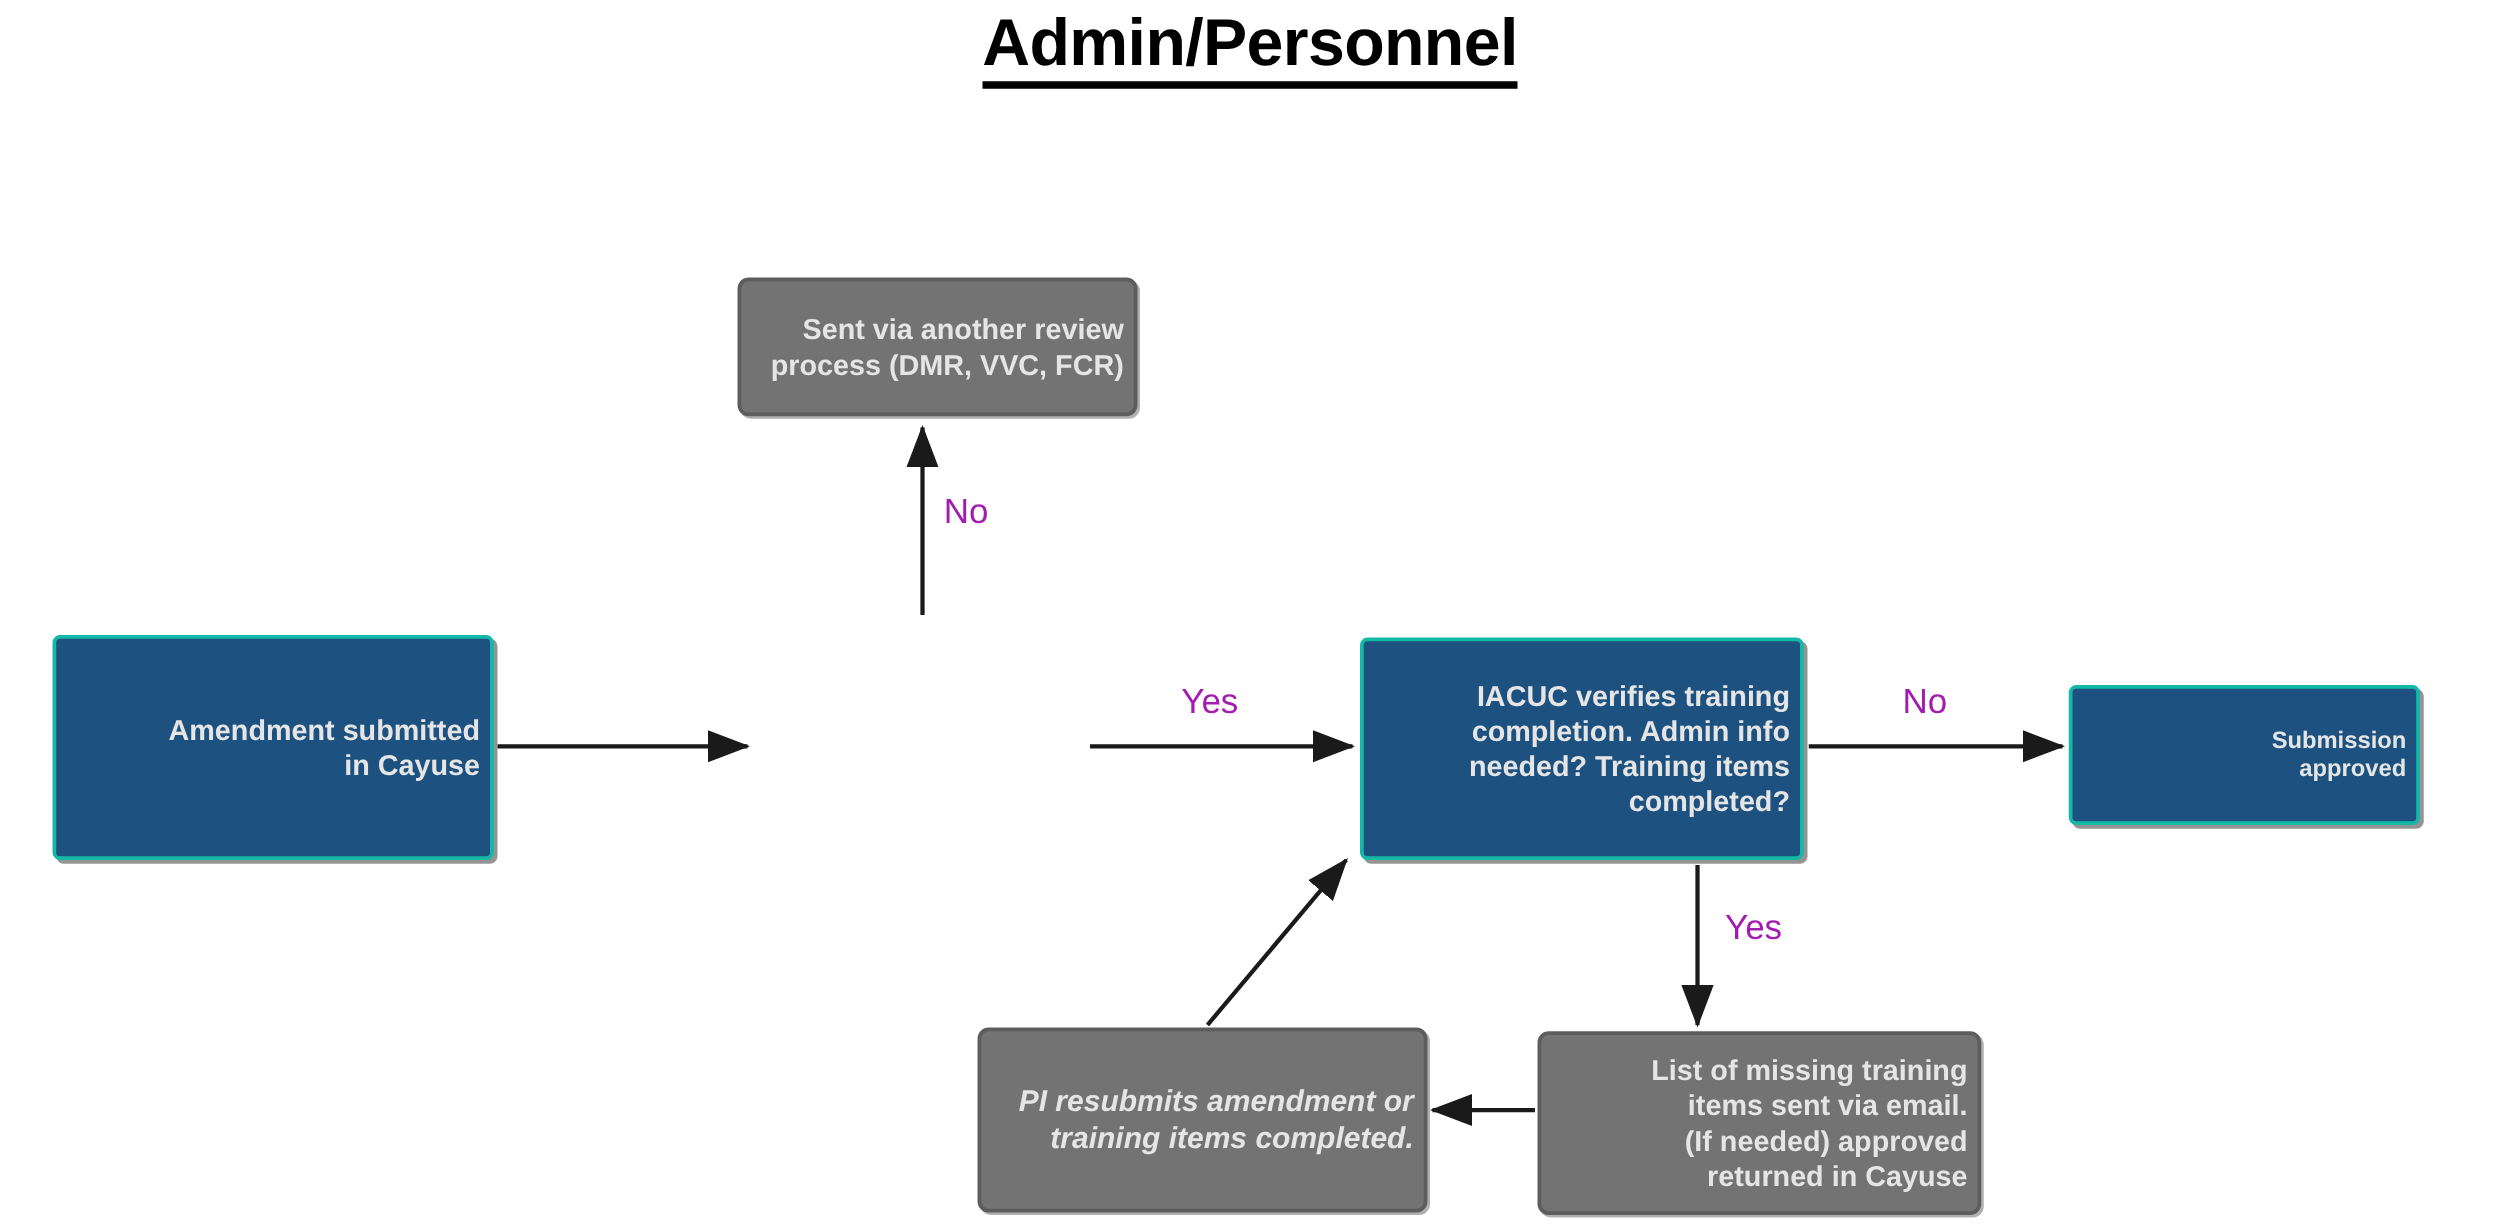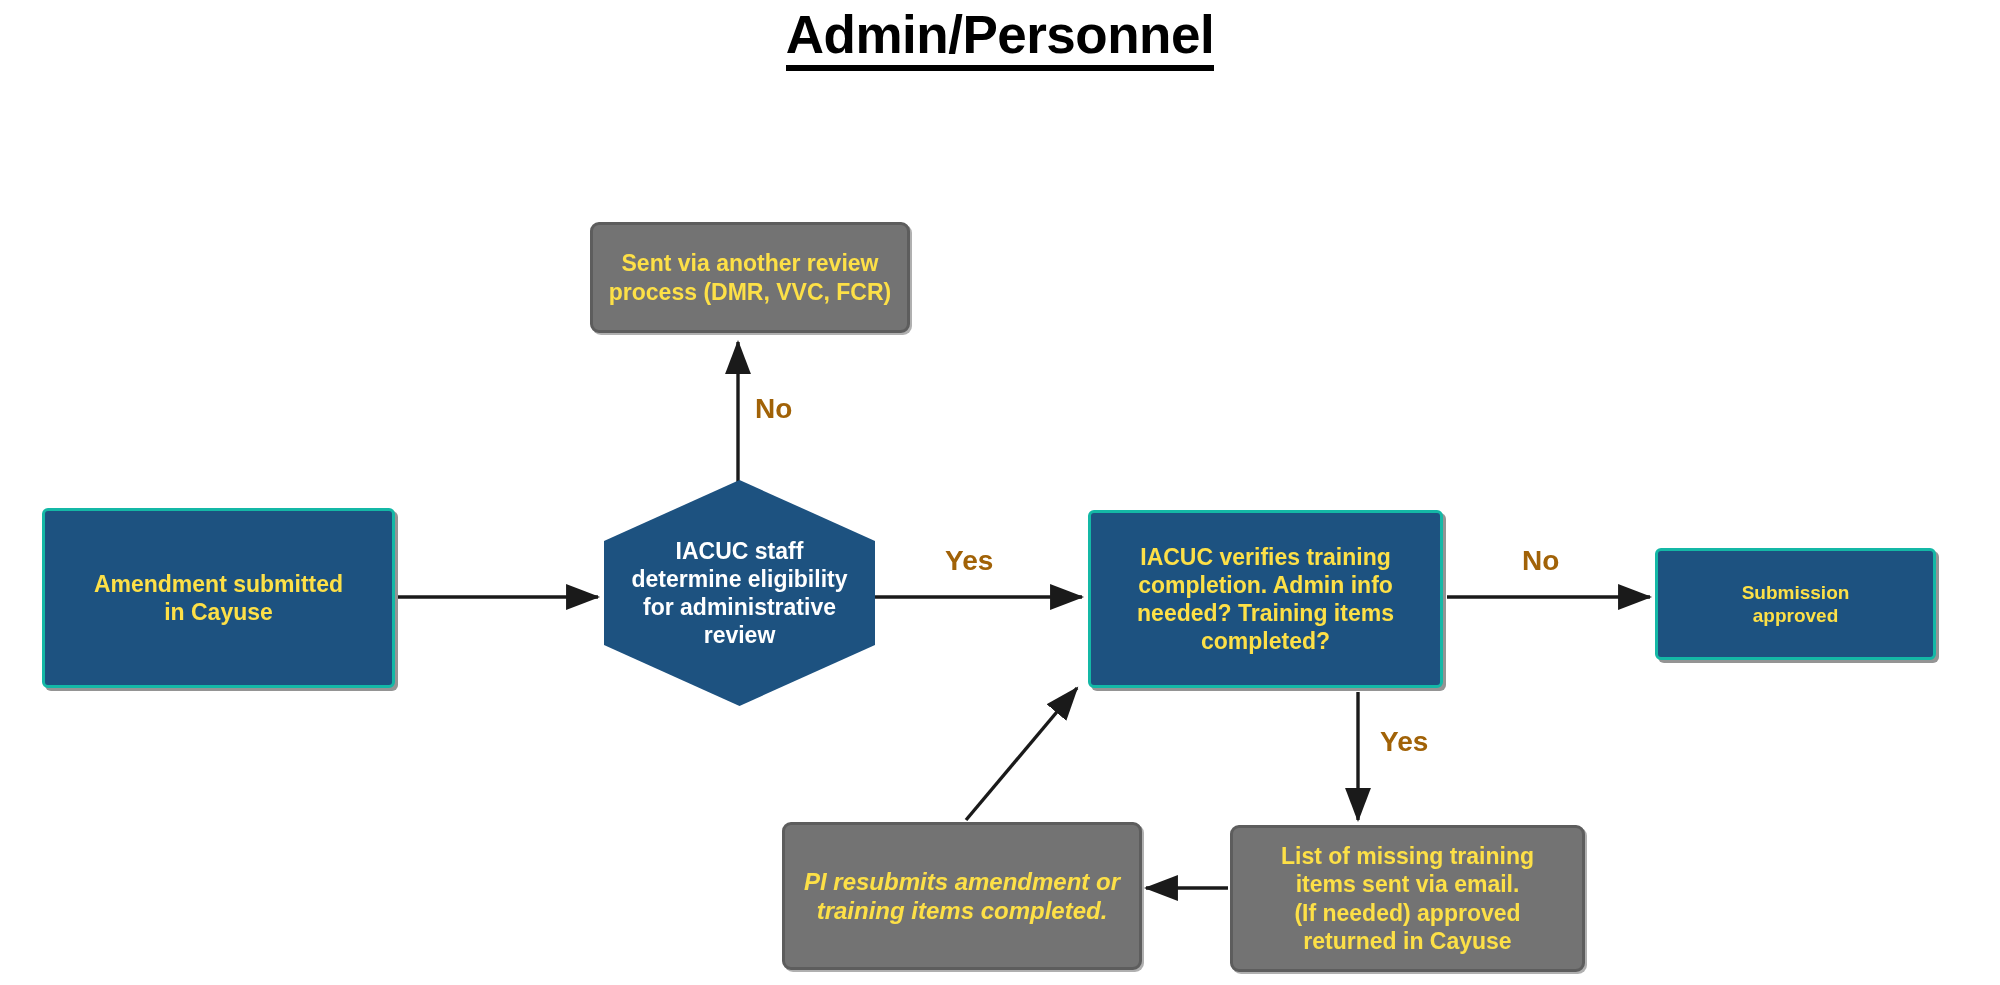--- a/index.html
+++ b/index.html
@@ -35,22 +35,22 @@
     line-height: 1.05;
   }
 
   
   .node {
     position: absolute;
     box-sizing: border-box;
     display: flex;
     align-items: center;
     justify-content: center;
-    text-align: center;
-    color: #fde047;
+    text-align: right;
+    color: #e5e5e5;
     font-weight: bold;
     line-height: 1.22;
     padding: 12px 8px;
   }
   .node .label { display: block; width: 100%; }
 
   .blue-box {
     background: #1d5280;
     border: 3px solid #14b8a6;
     border-radius: 6px;
@@ -92,22 +92,22 @@
   #hex-decision .label {
     position: relative;
     z-index: 2;
     width: 84%;
   }
 
   
   .edge-label {
     position: absolute;
     font-size: 28px;
-    font-weight: bold;
-    color: #a16207;
+    font-weight: normal;
+    color: #a21caf;
     white-space: nowrap;
   }
   svg#edges {
     position: absolute;
     left: 0; top: 0;
     width: 2000px;
     height: 985px;
     pointer-events: none;
   }
 </style>
@@ -143,25 +143,20 @@
   </svg>
 
   <div class="node gray-box" id="node-another-review" style="left:590px; top:222px; width:320px; height:111px; font-size:23px;">
     <span class="label"><span>Sent via another review</span><br><span>process (DMR, VVC, FCR)</span></span>
   </div>
 
   <div class="node blue-box" id="node-amendment" style="left:42px; top:508px; width:353px; height:180px; font-size:23px;">
     <span class="label"><span>Amendment submitted</span><br><span>in Cayuse</span></span>
   </div>
 
-  <div id="hex-decision" style="left:604px; top:480px; width:271px; height:226px; font-size:23px;">
-    <div class="hex-border"></div>
-    <div class="hex-shape"></div>
-    <span class="label"><span>IACUC staff</span><br><span>determine eligibility</span><br><span>for administrative</span><br><span>review</span></span>
-  </div>
 
   <div class="node blue-box" id="node-verify-training" style="left:1088px; top:510px; width:355px; height:178px; font-size:23px;">
     <span class="label"><span>IACUC verifies training</span><br><span>completion. Admin info</span><br><span>needed? Training items</span><br><span>completed?</span></span>
   </div>
 
   <div class="node blue-box" id="node-submission-approved" style="left:1655px; top:548px; width:281px; height:112px; font-size:19px;">
     <span class="label"><span>Submission</span><br><span>approved</span></span>
   </div>
 
   <div class="node gray-box" id="node-pi-resubmits" style="left:782px; top:822px; width:360px; height:148px; font-size:24px;font-style:italic;">

